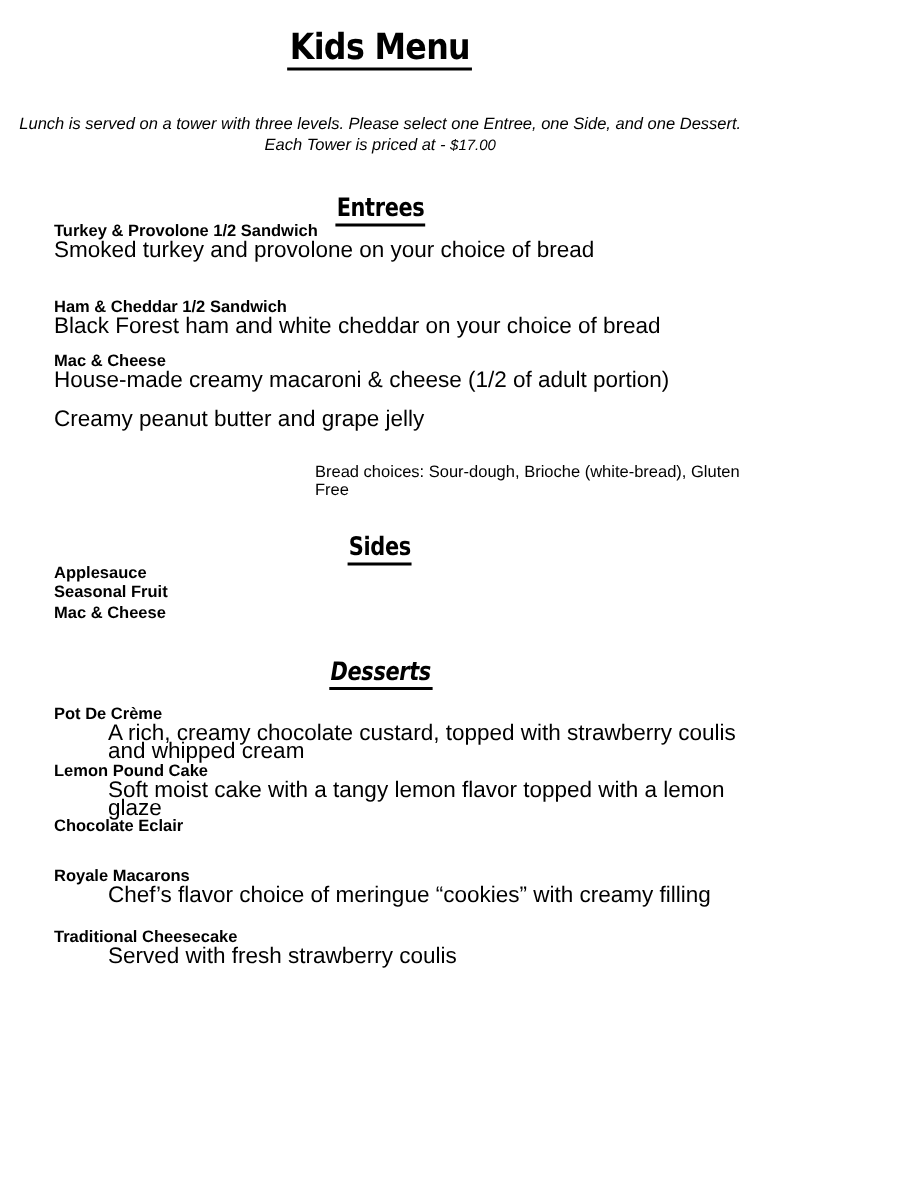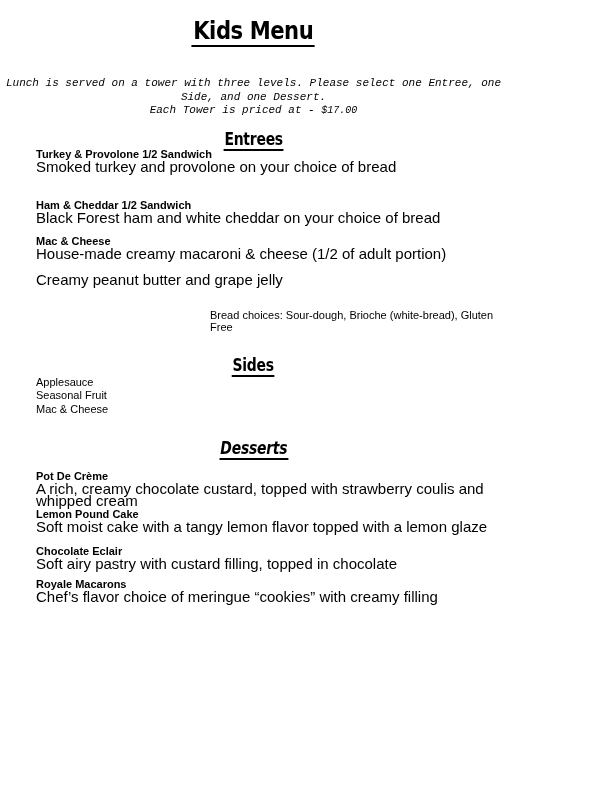--- a/index.html
+++ b/index.html
@@ -37,29 +37,28 @@
     border-bottom: 2px solid #000;
     padding: 0 1px 1px 1px;
   }
   .intro {
     position: absolute;
     top: 77px; left: 0; right: 0;
     text-align: center;
     font-style: italic;
     font-size: 11px;
     line-height: 13.5px;
-    font-family: Liberation Mono, monospace;
   }
   .intro .price { font-size: 10px; }
   .menu-item { position: absolute; left: 36px; line-height: 12.5px; }
   .item-name { font-weight: bold; font-size: 11px; }
   .item-desc { font-size: 15px; }
-  .item-desc.indented { }
+  .item-desc.indented { margin-left: 36px; }
   .bread-note { position: absolute; left: 170px; top: 309px; font-size: 11px; margin-left: 40px; }
-  .sides-list { position: absolute; left: 36px; top: 376px; line-height: 13.4px; font-weight: normal; font-size: 11px; }
+  .sides-list { position: absolute; left: 36px; top: 376px; line-height: 13.4px; font-weight: bold; font-size: 11px; }
 </style>
 </head>
 <body>
 
 <div class="page">
 
   <div class="centered" style="top:19px;">
     <span class="display-font title-text">Kids Menu</span>
   </div>
 
@@ -107,20 +106,23 @@
   <div class="menu-item" style="top:470px;">
     <div class="item-name">Pot De Crème</div>
     <div class="item-desc indented">A rich, creamy chocolate custard, topped with strawberry coulis and whipped cream</div>
   </div>
   <div class="menu-item" style="top:508px;">
     <div class="item-name">Lemon Pound Cake</div>
     <div class="item-desc indented">Soft moist cake with a tangy lemon flavor topped with a lemon glaze</div>
   </div>
   <div class="menu-item" style="top:545px;">
     <div class="item-name">Chocolate Eclair</div>
-    <div class="item-desc indented">Soft airy pastry with custard filling, topped in chocolate</div>
   </div>
   <div class="menu-item" style="top:578px;">
     <div class="item-name">Royale Macarons</div>
     <div class="item-desc indented">Chef’s flavor choice of meringue “cookies” with creamy filling</div>
   </div>
+  <div class="menu-item" style="top:619px;">
+    <div class="item-name">Traditional Cheesecake</div>
+    <div class="item-desc indented">Served with fresh strawberry coulis</div>
+  </div>
 
 </div>
 
 </body></html>

